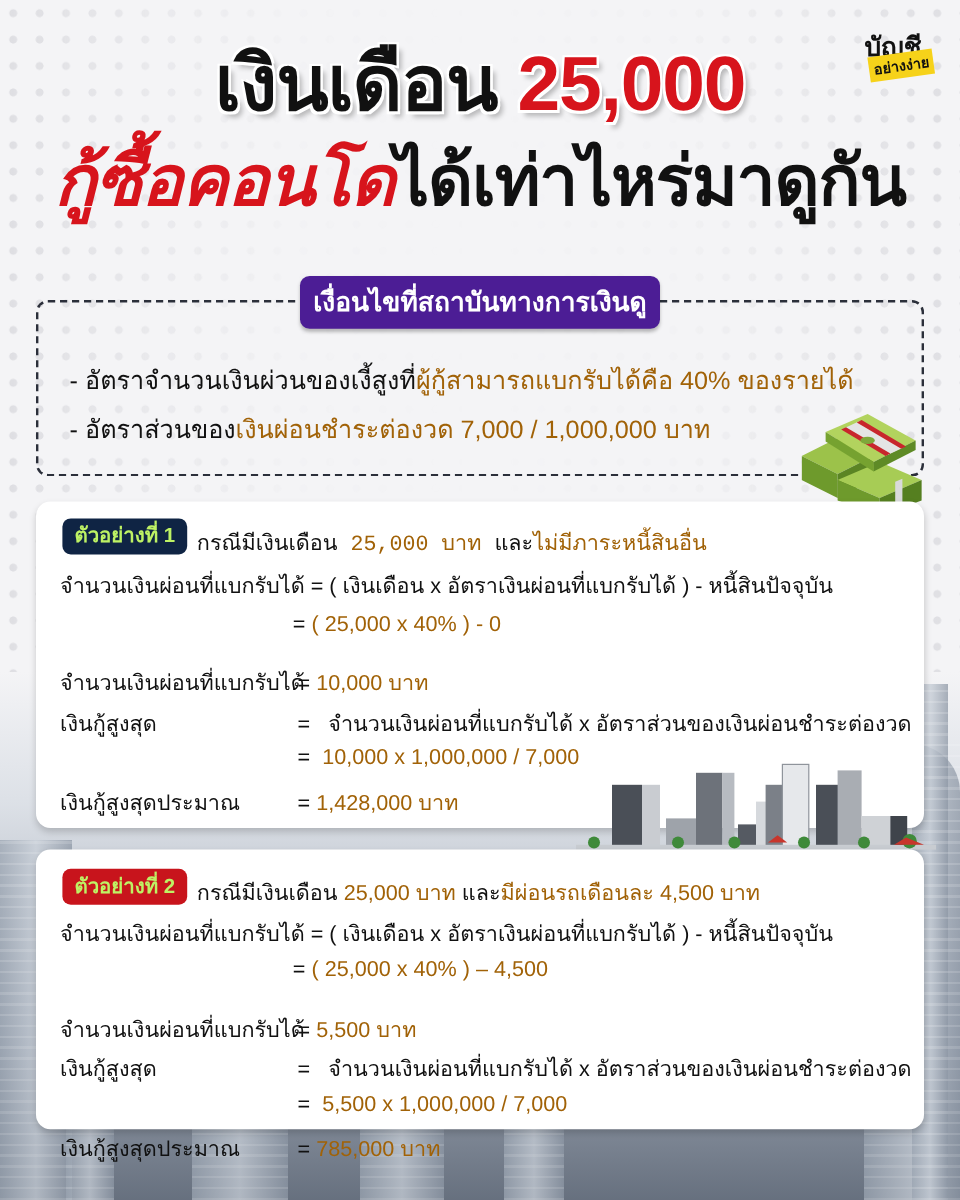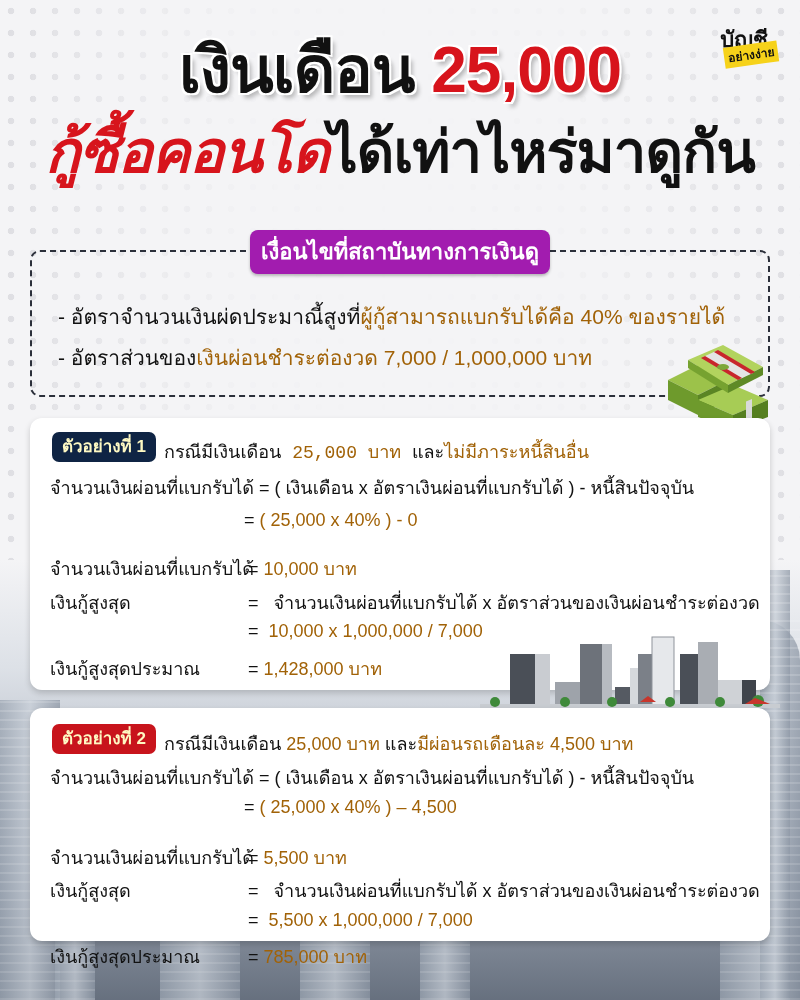--- a/index.html
+++ b/index.html
@@ -64,42 +64,42 @@
   .title2 .t-red { color: #d7141c; font-style: italic; }
   .title2 .t-black { color: #111; font-weight: 700; }
 
   
   .cond-box {
     position: absolute; left: 30px; top: 250px; width: 740px; height: 147px;
     border: 2px dashed #2b2f3a; border-radius: 10px;
   }
   .cond-label {
     position: absolute; left: 250px; top: 230px; width: 300px; height: 44px;
-    background: #a21caf; color: #fff; border-radius: 8px;
+    background: #4c1d95; color: #fff; border-radius: 8px;
     font-size: 22px; font-weight: 700; text-align: center; line-height: 44px;
     box-shadow: 0 2px 3px rgba(0,0,0,0.25);
   }
   .cond-line {
     position: absolute; left: 58px; font-size: 21px; color: #111; white-space: nowrap;
   }
   .red { color: #a16207; }
 
   
   .money { position: absolute; left: 668px; top: 345px; width: 110px; height: 85px; }
 
   
   .card {
     position: absolute; left: 30px; width: 740px; background: #fff; border-radius: 12px;
     box-shadow: 0 3px 6px rgba(0,0,0,0.18);
   }
   .card1 { top: 418px; height: 272px; }
   .card2 { top: 708px; height: 233px; }
   .badge {
     position: absolute; left: 22px; height: 30px; padding: 0 10px;
-    color: #fef9c3; font-size: 17px; font-weight: 700; line-height: 30px; border-radius: 7px;
+    color: #bef264; font-size: 17px; font-weight: 700; line-height: 30px; border-radius: 7px;
   }
   .badge-navy { background: #0f2444; }
   .badge-red { background: #c8141c; }
   .row {
     position: absolute; font-size: 18px; color: #111; white-space: nowrap;
   }
   .skyline { position: absolute; left: 480px; top: 632px; width: 300px; height: 80px; }
 </style>
 </head>
 <body>
@@ -124,21 +124,21 @@
   <span class="t-black">เงินเดือน</span>
   <span class="t-red">25,000</span>
 </div>
 <div class="title2">
   <span class="t-red">กู้ซื้อคอนโด</span><span class="t-black">ได้เท่าไหร่มาดูกัน</span>
 </div>
 
 <div class="cond-box"></div>
 <div class="cond-label">เงื่อนไขที่สถาบันทางการเงินดู</div>
 <div class="cond-line" style="top:300px;">
-  <span>- อัตราจำนวนเงินผ่ดประมาณี้สูงที่</span><span class="red">ผู้กู้สามารถแบกรับได้คือ 40% ของรายได้</span>
+  <span>- อัตราจำนวนเงินผ่วนของเงี้สูงที่</span><span class="red">ผู้กู้สามารถแบกรับได้คือ 40% ของรายได้</span>
 </div>
 <div class="cond-line" style="top:341px;">
   <span>- อัตราส่วนของ</span><span class="red">เงินผ่อนชำระต่องวด  7,000 / 1,000,000 บาท</span>
 </div>
 
 <svg class="money" viewBox="0 0 110 85">
   <g>
     <polygon points="0,35 30,20 60,35 30,50" fill="#9cc24a"></polygon>
     <polygon points="0,35 30,50 30,70 0,55" fill="#6e9a2c"></polygon>
     <polygon points="30,50 60,35 60,55 30,70" fill="#5b8524"></polygon>

